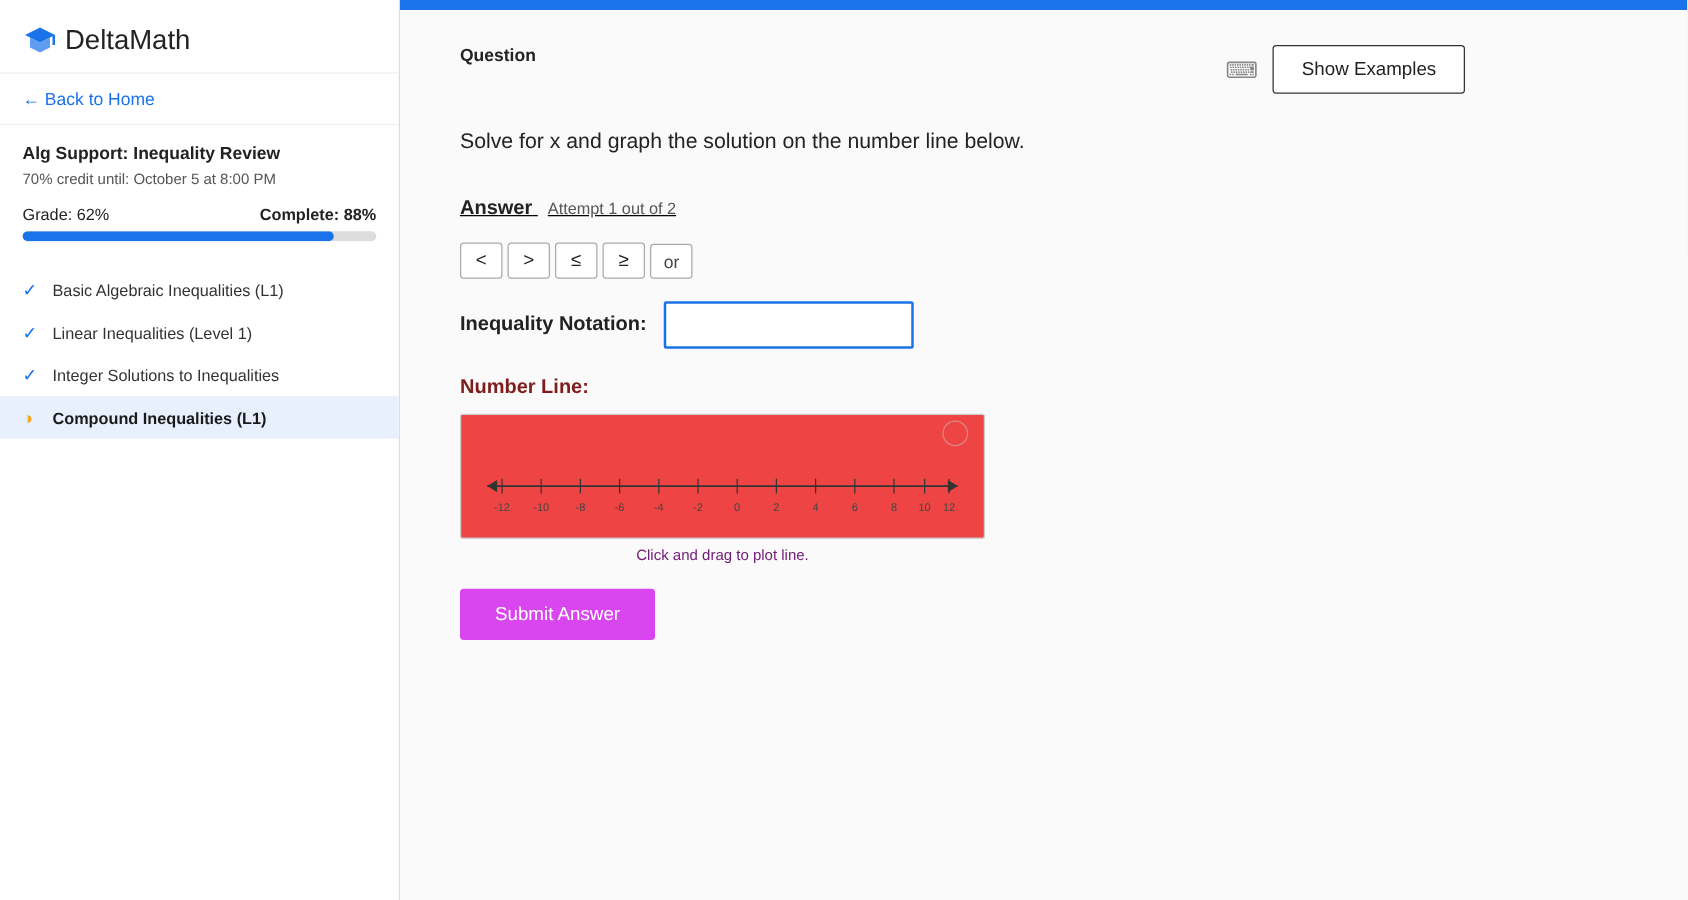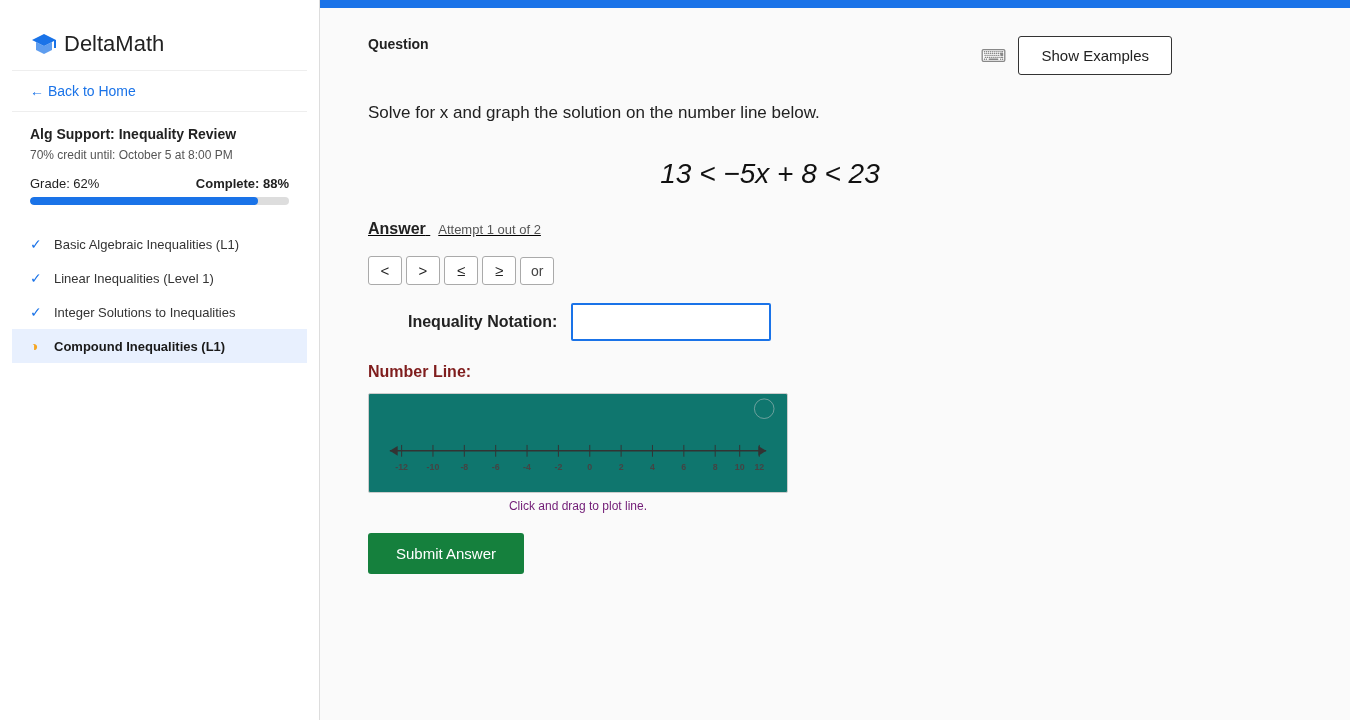--- a/index.html
+++ b/index.html
@@ -12,21 +12,21 @@
     }
 
     
     .sidebar {
       width: 320px;
       min-width: 320px;
       background: #fff;
       border-right: 1px solid #ddd;
       display: flex;
       flex-direction: column;
-      padding: 12px;
+      padding: 0;
       height: 720px;
       overflow: hidden;
     }
     .sidebar-logo {
       display: flex;
       align-items: center;
       padding: 18px 18px 12px 18px;
       border-bottom: 1px solid #eee;
     }
     .logo-icon {
@@ -207,62 +207,60 @@
       display: flex;
       align-items: center;
       margin-bottom: 22px;
       gap: 14px;
     }
     .inequality-label {
       font-size: 16px;
       font-weight: bold;
       color: #222;
       white-space: nowrap;
-      margin-left: 40px;
     }
     .inequality-input {
       width: 200px;
       height: 38px;
       border: 2px solid #1a73e8;
       border-radius: 2px;
       font-size: 15px;
       padding: 4px 8px;
       outline: none;
       background: #fff;
     }
 
     .number-line-label {
       font-size: 16px;
       font-weight: bold;
       color: #7f1d1d;
       margin-bottom: 12px;
     }
     .number-line-container {
       border: 1px solid #ccc;
-      background: #0f766e;
+      background: #ef4444;
       width: 420px;
       height: 100px;
       position: relative;
       border-radius: 2px;
       margin-bottom: 6px;
-      font-weight: bold;
     }
     .number-line-svg {
       width: 100%;
       height: 100%;
     }
     .drag-hint {
       font-size: 12px;
       color: #701a75;
       text-align: center;
       width: 420px;
       margin-bottom: 20px;
     }
     .submit-btn {
-      background: #15803d;
+      background: #d946ef;
       color: #fff;
       border: none;
       padding: 12px 28px;
       font-size: 15px;
       cursor: pointer;
       border-radius: 3px;
       font-weight: 500;
     }
 
     .keyboard-icon {
@@ -324,23 +322,20 @@
     <div class="question-header">
       <div class="question-label">Question</div>
       <div style="display:flex; align-items:center; gap:12px; position:relative;">
         <span class="keyboard-icon" style="position:static;">⌨</span>
         <button class="show-examples-btn">Show Examples</button>
       </div>
     </div>
 
     <div class="problem-text">Solve for x and graph the solution on the number line below.</div>
 
-    <div class="equation-display">
-      13 &lt; −5<i>x</i> + 8 &lt; 23
-    </div>
 
     <div class="answer-section">
       <div class="answer-label">
         <span>Answer</span>
         <span class="attempt-text">Attempt 1 out of 2</span>
       </div>
     </div>
 
     <div class="symbol-buttons">
       <button class="sym-btn">&lt;</button>

